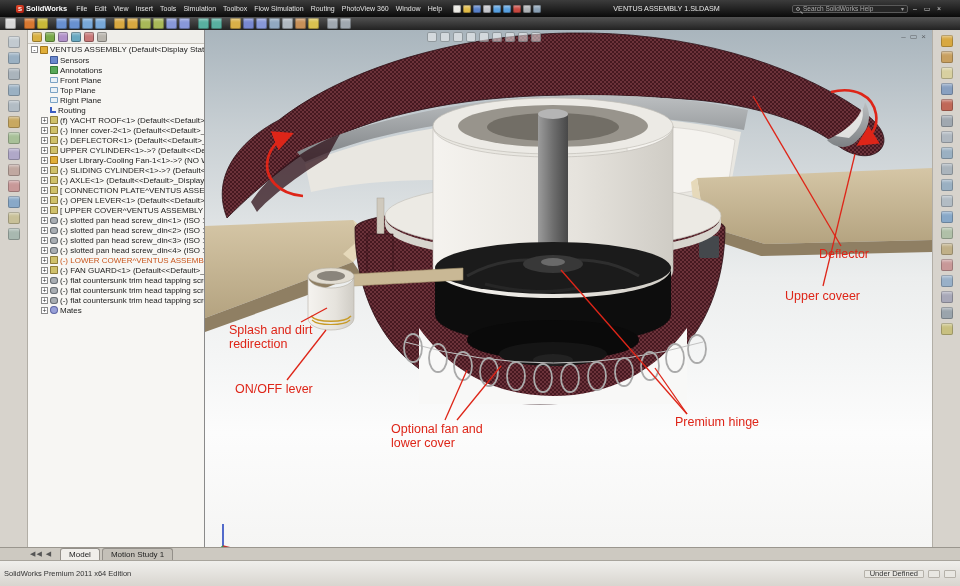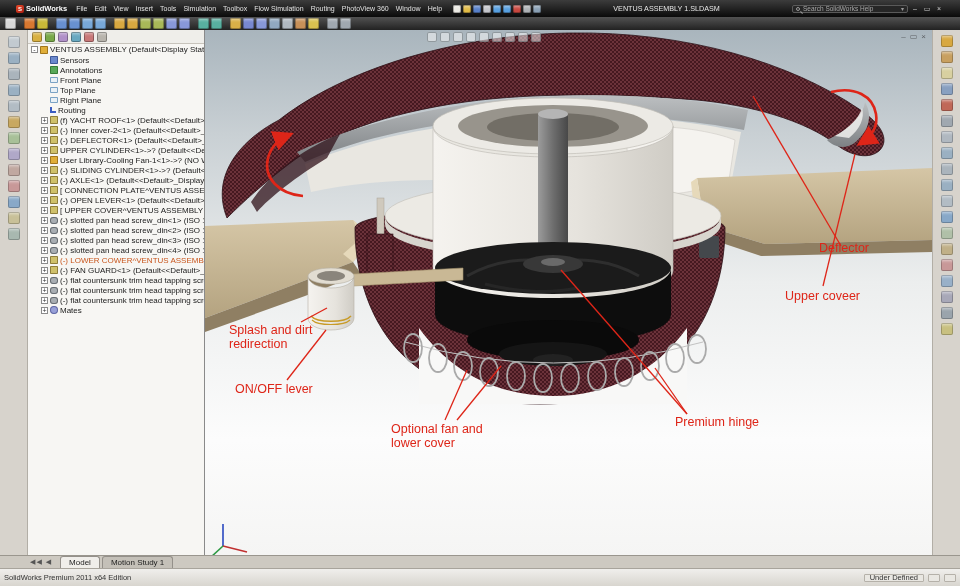--- a/index.html
+++ b/index.html
@@ -57,29 +57,29 @@
 .viewport{flex:1;position:relative;overflow:hidden;background:linear-gradient(180deg,#a9b5bd 0%,#c9d0d4 20%,#eceeee 48%,#fcfcfc 78%,#f5f5f4 100%)}
 .viewport svg{position:absolute;inset:0}
 .hud{position:absolute;left:222px;top:2px;display:flex;gap:3px}
 .hudic{width:10px;height:10px;border-radius:2px;background:rgba(252,252,252,.5);box-shadow:inset 0 0 0 1px rgba(90,100,106,.55)}
 .docctl{position:absolute;right:6px;top:3px;display:flex;gap:4px;color:#5c6064;font-size:8px;line-height:8px}
 .vlabel{position:absolute;color:#de2518;font-size:12.5px;line-height:1.12;white-space:nowrap}
 .l-splash{left:24px;top:293px}
 .l-onoff{left:30px;top:352px}
 .l-fan{left:186px;top:392px}
 .l-hinge{left:470px;top:385px}
-.l-deflector{left:614px;top:211px}
+.l-deflector{left:614px;top:217px}
 .l-upper{left:580px;top:259px}
 
 
 .tabsbar{height:13px;background:#cdc9c1;border-top:1px solid #9a968e;display:flex;align-items:center;padding-left:30px;font-size:8px;flex:none}
 .tabnav{color:#555;font-size:7px;align-self:center;margin-right:8px;letter-spacing:1px}
 .tab{height:12px;display:flex;align-items:center;padding:0 8px;background:#c4c0b8;border:1px solid #94908a;border-bottom:none;border-radius:3px 3px 0 0;color:#222;margin-right:2px;white-space:nowrap}
 .tab.active{background:#f0eeea}
-.statusbar{height:18px;background:linear-gradient(#f0efec,#d8d5cf);border-top:1px solid #a8a49c;display:flex;align-items:center;font-size:7.5px;color:#333;padding:0 4px;gap:4px;flex:none}
+.statusbar{height:26px;background:linear-gradient(#f0efec,#d8d5cf);border-top:1px solid #a8a49c;display:flex;align-items:center;font-size:7.5px;color:#333;padding:0 4px;gap:4px;flex:none}
 .scell{border:1px solid #b5b1a9;border-radius:1px;background:#e9e7e2;padding:0 5px;height:8px;display:flex;align-items:center;white-space:nowrap}
 .scell.mini{width:12px}
 </style>
 </head>
 <body>
 
 <div class="app">
 
   <div class="menubar">
     <span class="logo-mark">S</span>

